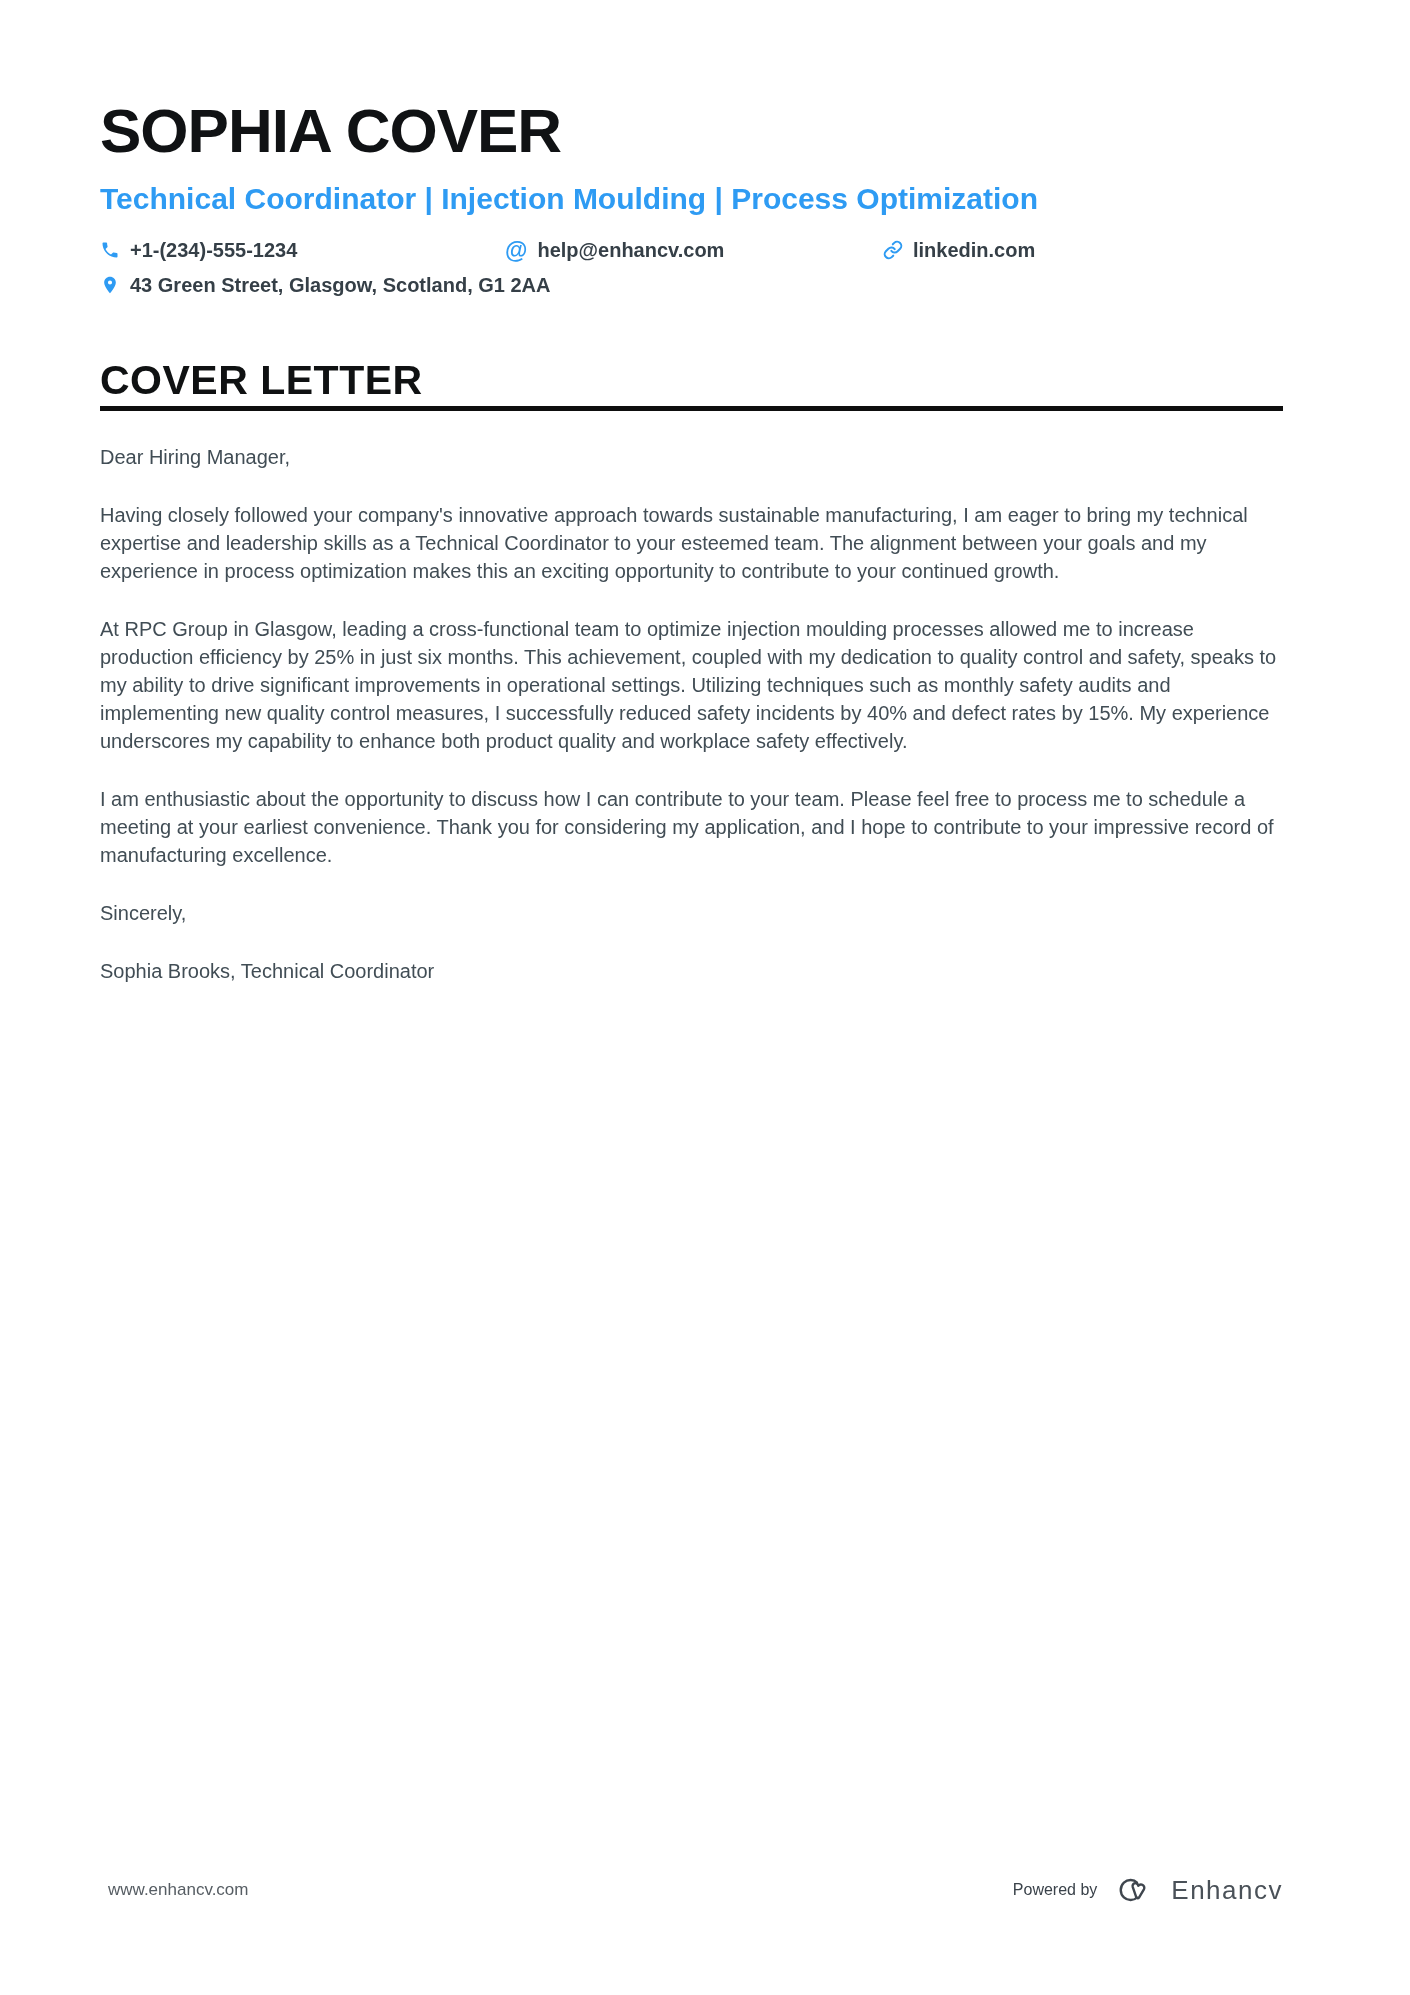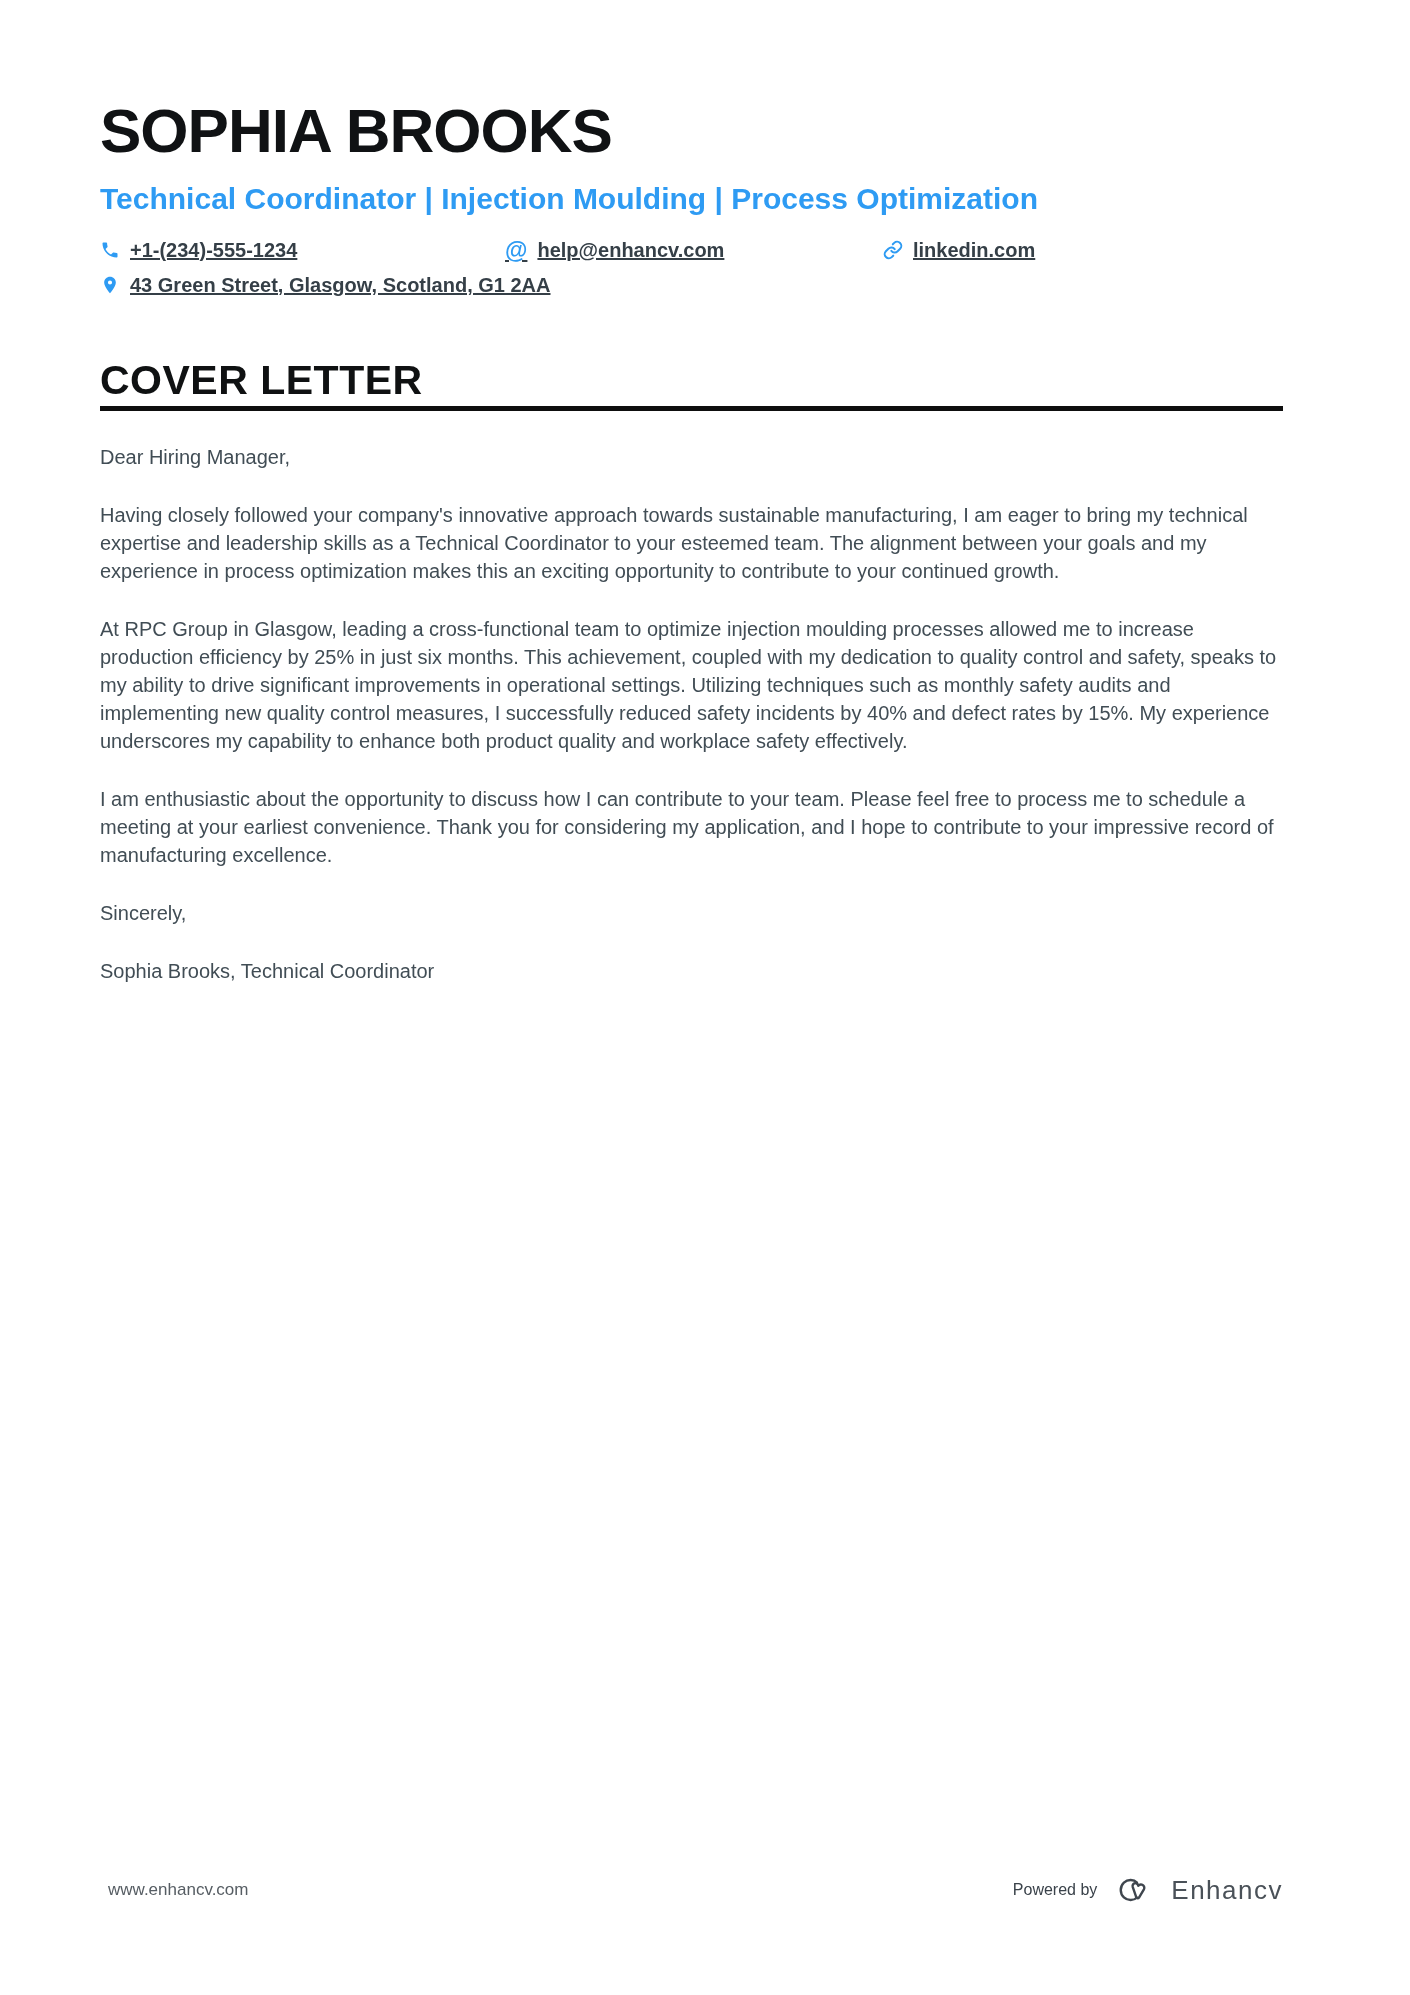--- a/index.html
+++ b/index.html
@@ -32,21 +32,20 @@
     font-weight: 700;
     color: #2e9bf3;
   }
   .contact-row {
     display: flex;
     align-items: center;
     margin-top: 22px;
     font-size: 20px;
     font-weight: 700;
     color: #353f47;
-    text-decoration: underline;
   }
   .contact-row.row2 { margin-top: 12px; }
   .contact-item { display: flex; align-items: center; gap: 10px; }
   .contact-item.c1 { width: 405px; }
   .contact-item.c2 { width: 378px; }
   .contact-item svg { flex: 0 0 auto; display: block; }
   .at-glyph {
     color: #2e9bf3;
     font-size: 23px;
     font-weight: 700;
@@ -103,21 +102,21 @@
     color: #4a5158;
   }
   .powered svg { display: block; }
 </style>
 </head>
 <body>
 
 <div class="page">
 
   <header>
-    <h1 class="name">SOPHIA BROOKS</h1>
+    <h1 class="name">SOPHIA COVER</h1>
     <div class="job-title">Technical Coordinator | Injection Moulding | Process Optimization</div>
 
     <div class="contact-row">
       <div class="contact-item c1">
         <span>
           <svg width="20" height="20" viewBox="0 0 24 24">
             <path fill="#2e9bf3" d="M6.62 10.79c1.44 2.83 3.76 5.14 6.59 6.59l2.2-2.21c.27-.27.67-.36 1.02-.24 1.12.37 2.33.57 3.57.57.55 0 1 .45 1 1V20c0 .55-.45 1-1 1-9.39 0-17-7.61-17-17 0-.55.45-1 1-1h3.5c.55 0 1 .45 1 1 0 1.25.2 2.45.57 3.57.11.35.03.74-.25 1.02l-2.2 2.2z"></path>
           </svg>
         </span>
         <span>+1-(234)-555-1234</span>

